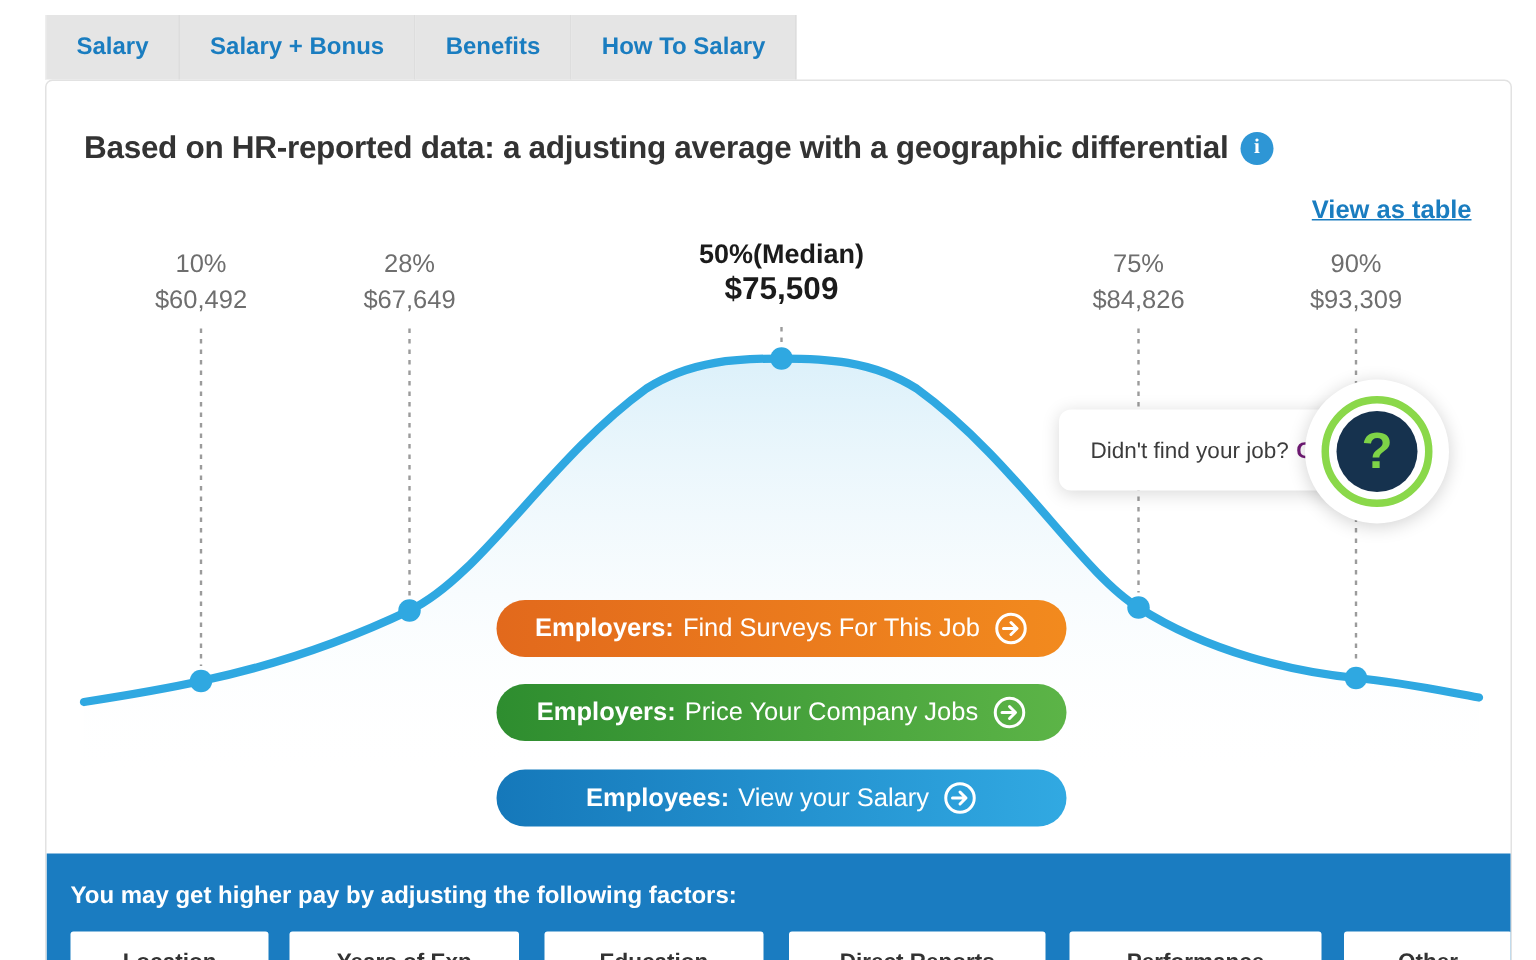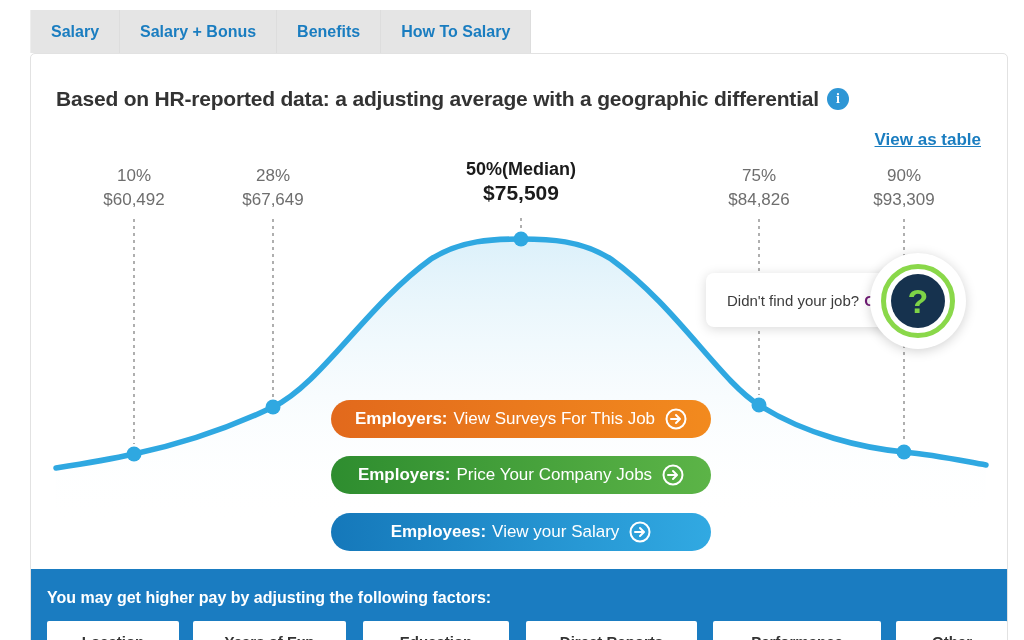--- a/index.html
+++ b/index.html
@@ -179,21 +179,21 @@
     <span class="click">Click</span>
   </div>
   <div class="q-badge">
     <div class="q-ring">
       <div class="q-inner">?</div>
     </div>
   </div>
 
   <button class="cta cta-orange">
     <span class="b">Employers:</span>
-    <span>View Surveys For This Job</span>
+    <span>Find Surveys For This Job</span>
     <span class="arrow-icon">
       <svg width="22" height="22" viewBox="0 0 22 22">
           <circle cx="11" cy="11" r="9.5" fill="none" stroke="#fff" stroke-width="2"></circle>
           <path d="M6 11 h8 M11 7 l4 4 -4 4" fill="none" stroke="#fff" stroke-width="2" stroke-linecap="round" stroke-linejoin="round"></path>
         </svg>
     </span>
   </button>
   <button class="cta cta-green">
     <span class="b">Employers:</span>
     <span>Price Your Company Jobs</span>

